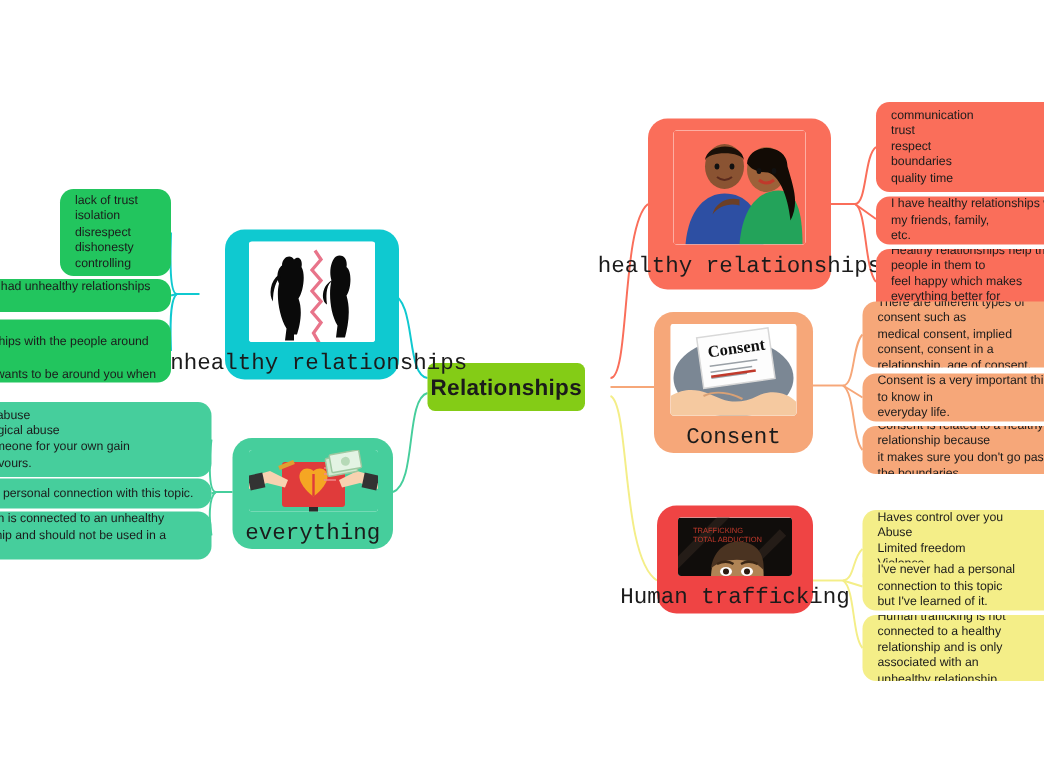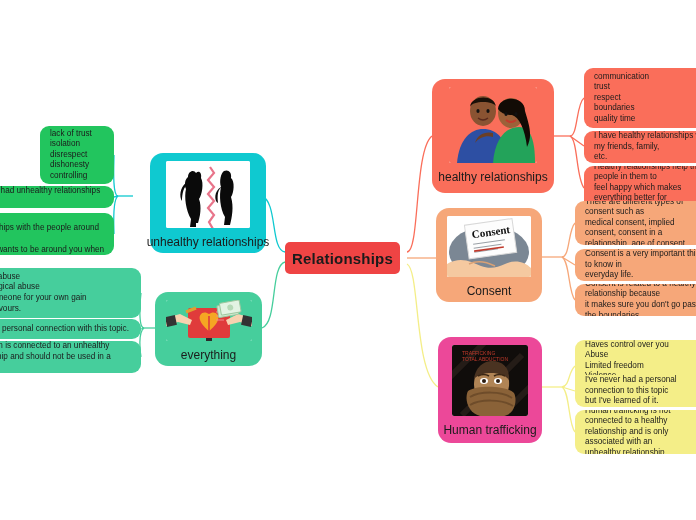--- a/index.html
+++ b/index.html
@@ -11,48 +11,48 @@
     overflow:hidden;
     position:relative;
   }
   #canvas{position:absolute;left:0;top:0;width:696px;height:520px;}
   #links{position:absolute;left:0;top:0;width:696px;height:520px;pointer-events:none;}
 
   .node{position:absolute;box-sizing:border-box;}
 
   
   .central{
-    left:285px;top:242px;width:115px;height:32px;
-    background:#ef4444;border-radius:5px;
+    left:285px;top:242px;width:105px;height:32px;
+    background:#84cc16;border-radius:5px;
     display:flex;align-items:center;justify-content:center;
     font-size:15px;font-weight:bold;color:#1b1b1b;
     letter-spacing:.2px;
   }
 
   
   .main{
     border-radius:13px;
     display:flex;flex-direction:column;align-items:center;
     padding:8px 8px 4px 8px;
   }
   .main .thumb{
     width:84px;height:78px;border-radius:2px;
     position:relative;overflow:hidden;background:#fff;
     display:block;
   }
   .main .mlabel{
-    font-size:12px;color:#1b1b1b;margin-top:8px;
-    text-align:center;line-height:13px;white-space:nowrap;
+    font-size:15px;color:#1b1b1b;margin-top:8px;
+    text-align:center;line-height:13px;white-space:nowrap;font-family:Liberation Mono, monospace;
   }
 
   #n-healthy{left:432px;top:79px;width:122px;height:114px;background:#FA6E5A;}
   #n-healthy .thumb{width:88px;height:76px;}
   #n-consent{left:436px;top:208px;width:106px;height:94px;background:#F6A779;}
   #n-consent .thumb{width:84px;height:62px;}
-  #n-traffic{left:438px;top:337px;width:104px;height:106px;background:#ec4899;}
+  #n-traffic{left:438px;top:337px;width:104px;height:72px;background:#ef4444;}
   #n-traffic .thumb{width:76px;height:71px;}
   #n-unhealthy{left:150px;top:153px;width:116px;height:100px;background:#0FC9D0;}
   #n-unhealthy .thumb{width:84px;height:73px;}
   #n-sextortion{left:155px;top:292px;width:107px;height:74px;background:#46CE9C;}
   #n-sextortion .thumb{width:86px;height:50px;}
 
   
   .sub{
     border-radius:9px;
     padding:6px 8px 6px 10px;

